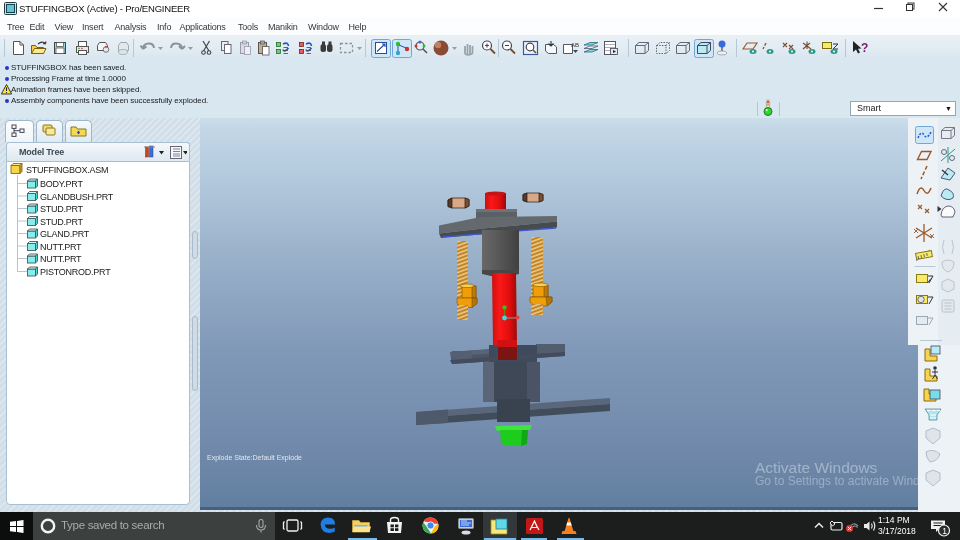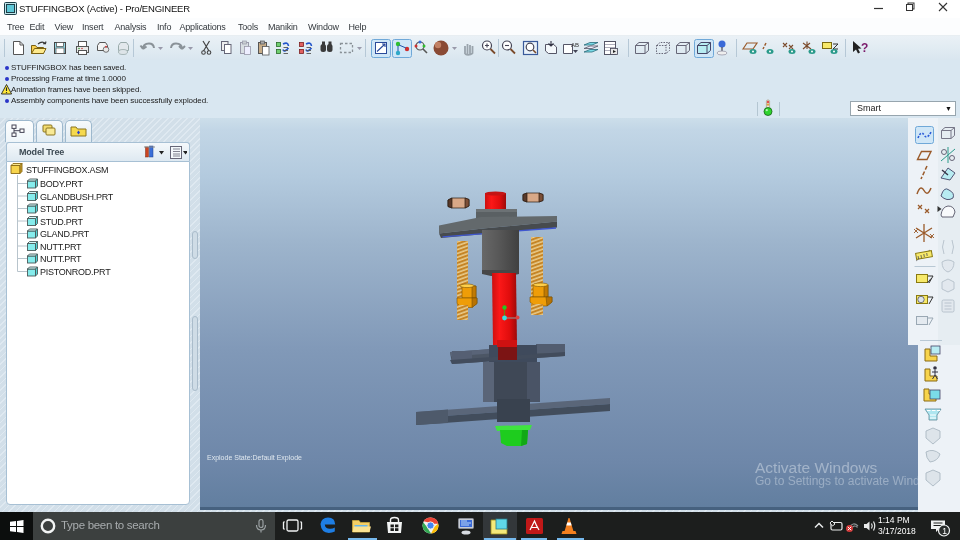--- a/index.html
+++ b/index.html
@@ -544,21 +544,21 @@
     <svg class="abs" style="left:10px;top:8px" width="14" height="13">
       <path d="M0 1.8 L6 1 L6 6 L0 6 Z" fill="#fff"></path>
       <path d="M7 0.9 L13.5 0 L13.5 6 L7 6 Z" fill="#fff"></path>
       <path d="M0 7 L6 7 L6 12 L0 11.2 Z" fill="#fff"></path>
       <path d="M7 7 L13.5 7 L13.5 13 L7 12.1 Z" fill="#fff"></path>
     </svg>
     <div class="abs" id="searchbox"></div>
     <svg class="abs" style="left:40px;top:6px" width="16" height="16">
         <circle cx="8" cy="8" r="6.2" fill="none" stroke="#f2f4f4" stroke-width="2.4"></circle>
       </svg>
-    <div class="abs" id="searchtxt">Type been to search</div>
+    <div class="abs" id="searchtxt">Type saved to search</div>
     <svg class="abs" style="left:255px;top:7px" width="12" height="14">
       <rect x="4" y="0.5" width="4" height="8" rx="2" fill="none" stroke="#9aa0a2" stroke-width="1.2"></rect>
       <path d="M1.5 6 Q1.5 11 6 11 Q10.5 11 10.5 6 M6 11 L6 13.5" fill="none" stroke="#9aa0a2" stroke-width="1.2"></path>
     </svg>
     <svg class="abs" id="taskicons" style="left:276px;top:0" width="420" height="28">
 
       <rect x="11" y="8" width="11" height="11" rx="1.5" fill="none" stroke="#f0f2f2" stroke-width="1.3"></rect>
       <path d="M8.5 9.5 L7.5 10.5 L7.5 16.5 L8.5 17.5 M24.5 9.5 L25.5 10.5 L25.5 16.5 L24.5 17.5" fill="none" stroke="#f0f2f2" stroke-width="1.3"></path>
 
       <path d="M44.5 12 Q45.5 5.5 52 5.5 Q59 5.5 59.2 12.5 L48.8 12.5 Q49.2 16.8 54 16.8 Q57 16.8 58.8 15.4 L58.8 19.6 Q56.2 21 52.8 21 Q45.2 20.6 44.5 12 Z" fill="#1e7ee4"></path>

